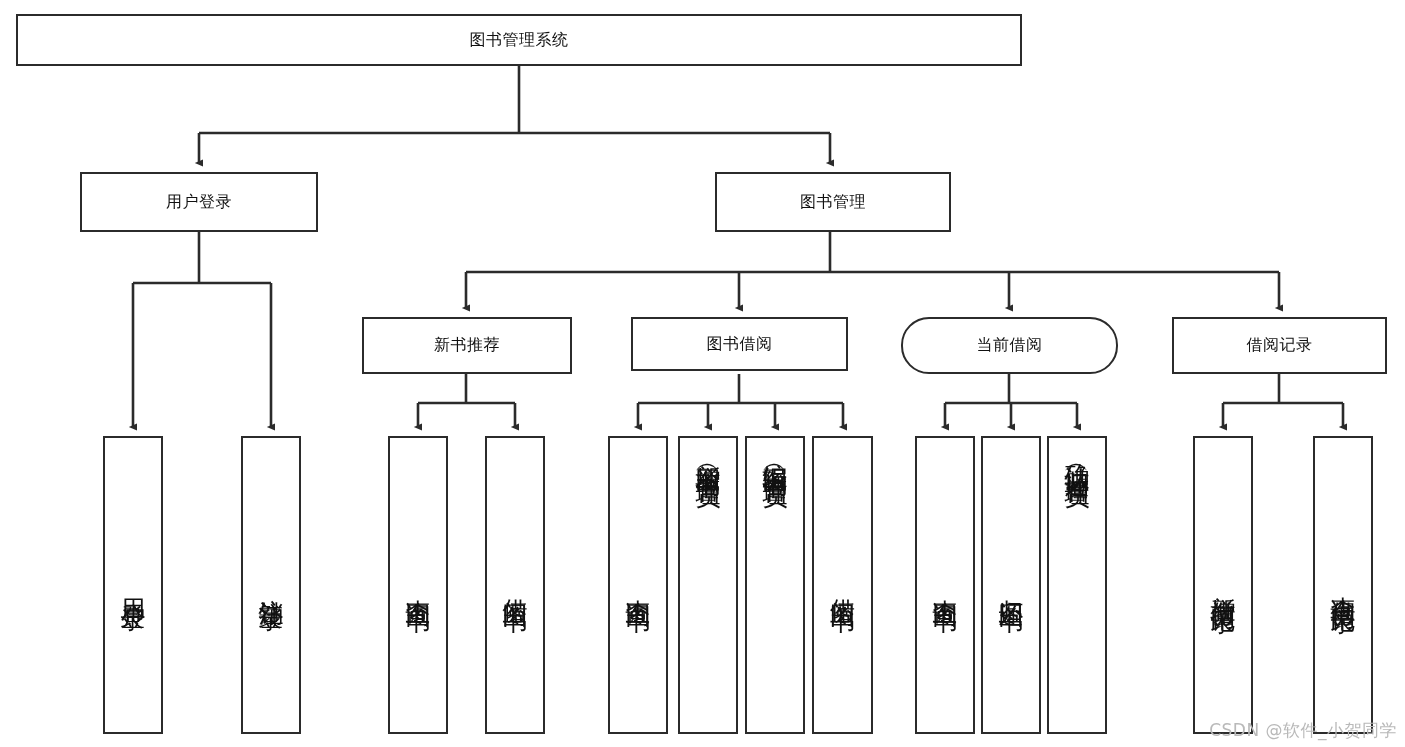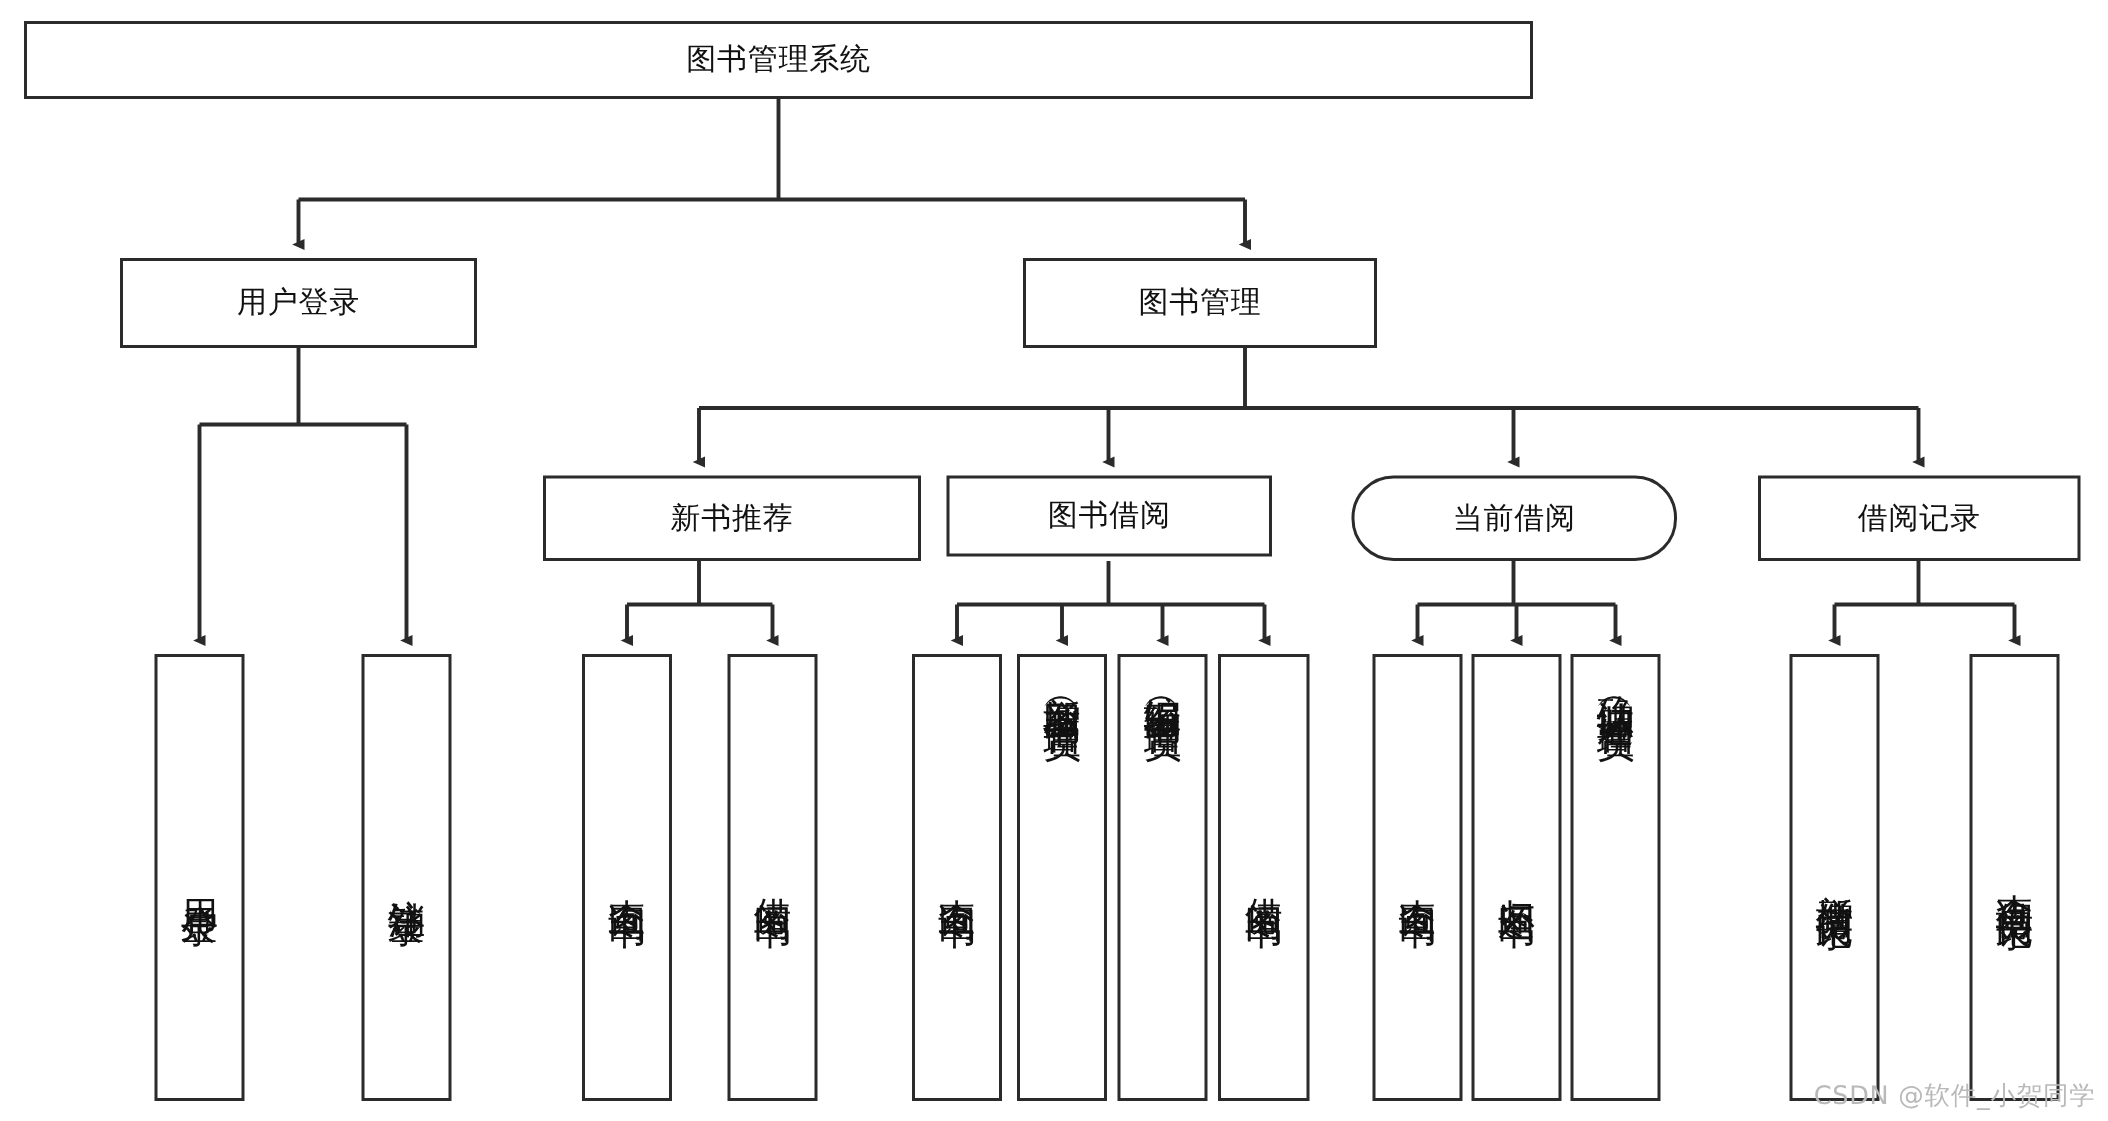--- a/index.html
+++ b/index.html
@@ -38,21 +38,21 @@
   }
   .node-label {
     display: block;
     text-align: center;
     line-height: 1.18;
     letter-spacing: 0.5px;
     color: #111111;
     white-space: nowrap;
   }
   .horiz .node-label {
-    font-size: 20px;
+    font-size: 16px;
   }
   .vert {
     align-items: flex-start;
     justify-content: center;
     padding-top: 6px;
   }
   .vert .node-label {
     writing-mode: vertical-rl;
     text-orientation: upright;
     font-size: 25px;
@@ -132,25 +132,25 @@
     </g>
   </svg>
 
   <div class="node-box horiz" style="left:16px; top:14px; width:1006px; height:52px;">
     <span class="node-label">图书管理系统</span>
   </div>
 
   <div class="node-box horiz" style="left:80px; top:172px; width:238px; height:60px;">
     <span class="node-label">用户登录</span>
   </div>
-  <div class="node-box horiz" style="left:682px; top:172px; width:236px; height:60px;">
+  <div class="node-box horiz" style="left:715px; top:172px; width:236px; height:60px;">
     <span class="node-label">图书管理</span>
   </div>
 
-  <div class="node-box horiz" style="left:362px; top:317px; width:252px; height:57px;">
+  <div class="node-box horiz" style="left:362px; top:317px; width:210px; height:57px;">
     <span class="node-label">新书推荐</span>
   </div>
   <div class="node-box horiz" style="left:631px; top:317px; width:217px; height:54px;">
     <span class="node-label">图书借阅</span>
   </div>
   <div class="node-box horiz" style="left:901px; top:317px; width:217px; height:57px;border-radius:28px;">
     <span class="node-label">当前借阅</span>
   </div>
   <div class="node-box horiz" style="left:1172px; top:317px; width:215px; height:57px;">
     <span class="node-label">借阅记录</span>

